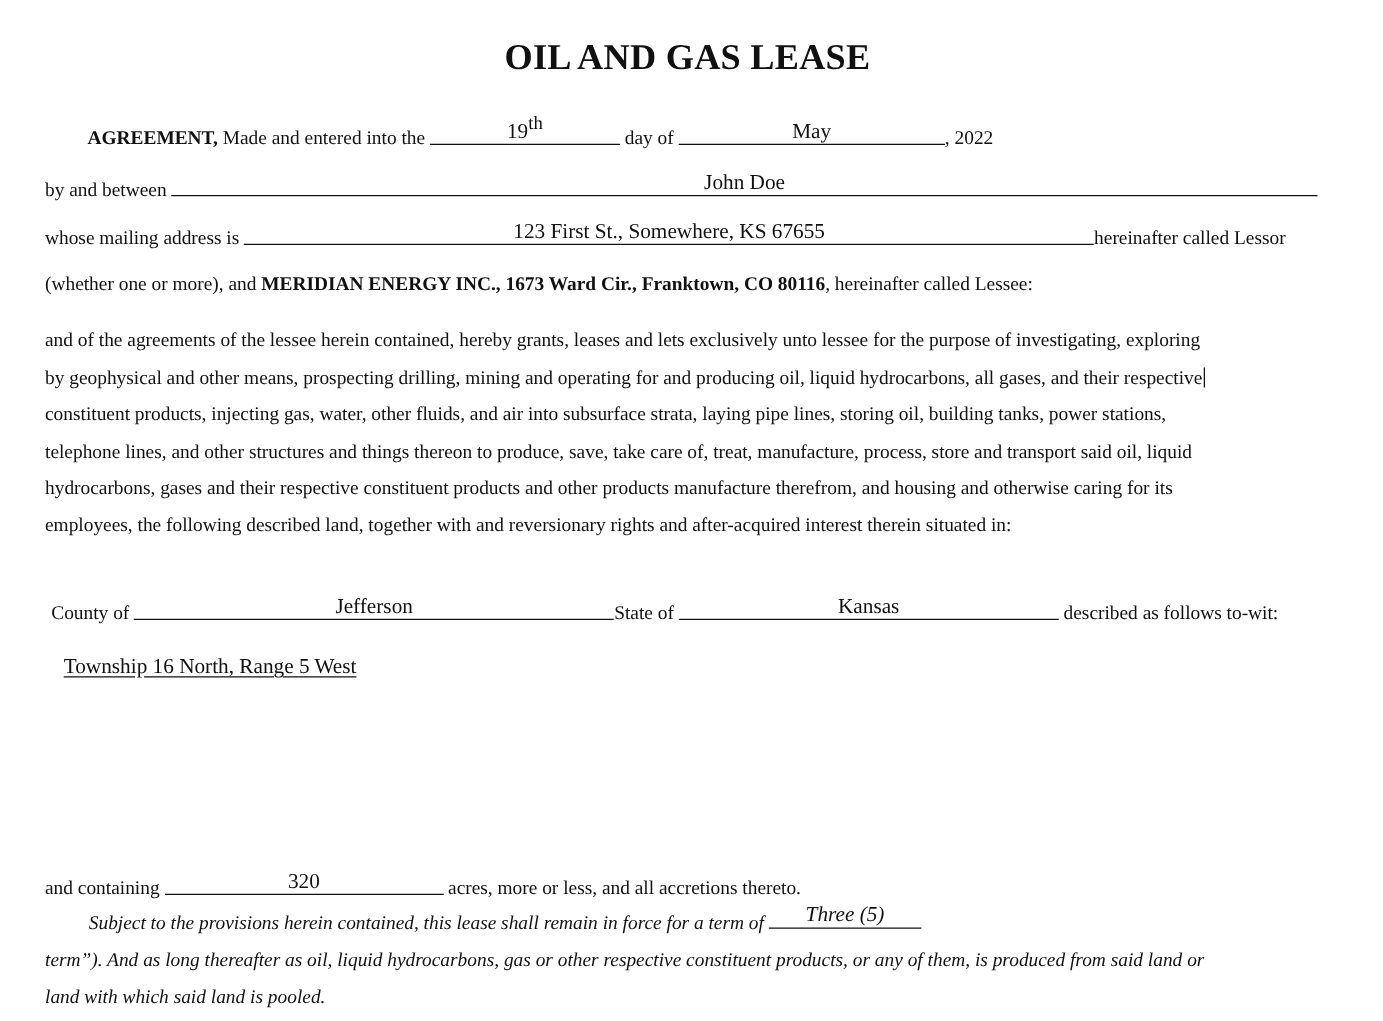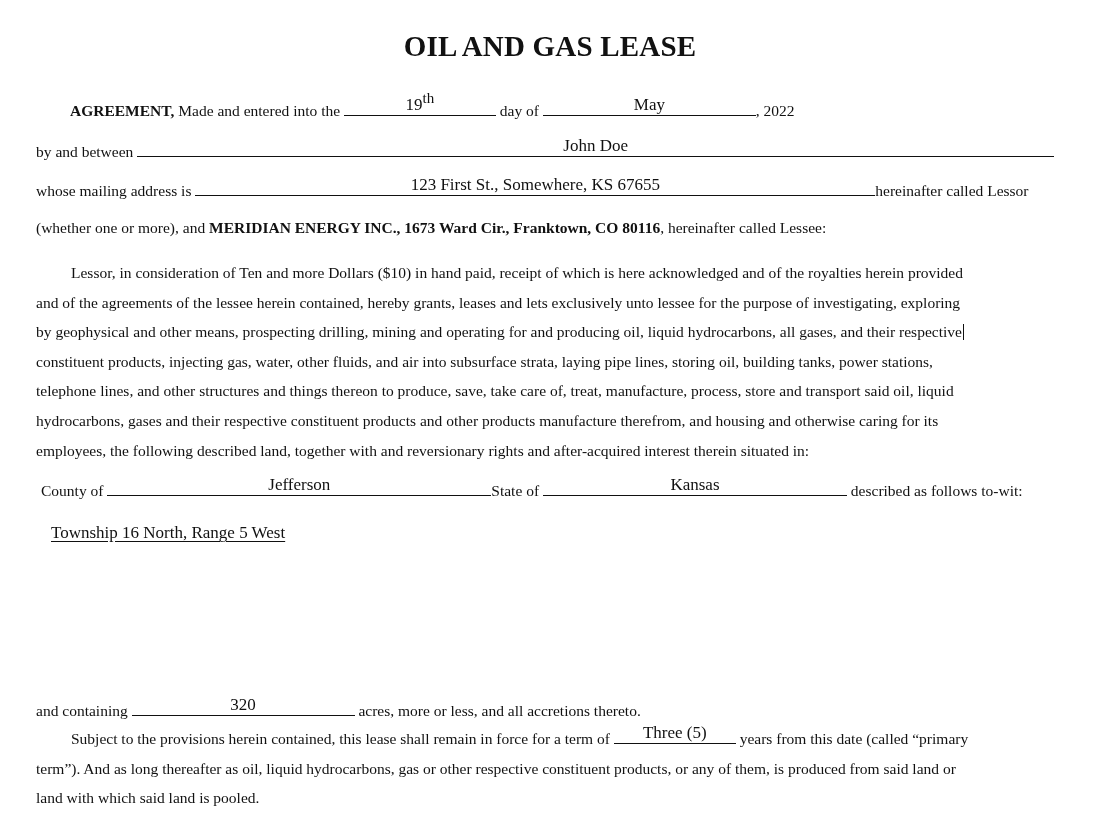--- a/index.html
+++ b/index.html
@@ -78,38 +78,37 @@
 
 <div class="line" style="top:179px;">
   <span>whose mailing address is </span><span class="blank" style="width:680px;"><span class="fill">123 First St., Somewhere, KS 67655</span></span><span>hereinafter called Lessor</span>
 </div>
 
 <div class="line" style="top:219px;">
   <span>(whether one or more), and </span><span class="bold">MERIDIAN ENERGY INC., 1673 Ward Cir., Franktown, CO 80116</span><span>, hereinafter called Lessee:</span>
 </div>
 
 <div class="para" style="top:258px;">
-  <div class="row indent">Lessor, in consideration of Ten and more Dollars ($10) in hand paid, receipt of which is here acknowledged and of the royalties herein provided</div>
   <div class="row">and of the agreements of the lessee herein contained, hereby grants, leases and lets exclusively unto lessee for the purpose of investigating, exploring</div>
   <div class="row"><span>by geophysical and other means, prospecting drilling, mining and operating for and producing oil, liquid hydrocarbons, all gases, and their respective</span><span class="caret"></span></div>
   <div class="row">constituent products, injecting gas, water, other fluids, and air into subsurface strata, laying pipe lines, storing oil, building tanks, power stations,</div>
   <div class="row">telephone lines, and other structures and things thereon to produce, save, take care of, treat, manufacture, process, store and transport said oil, liquid</div>
   <div class="row">hydrocarbons, gases and their respective constituent products and other products manufacture therefrom, and housing and otherwise caring for its</div>
   <div class="row">employees, the following described land, together with and reversionary rights and after-acquired interest therein situated in:</div>
 </div>
 
 <div class="line" style="top:479px; left:41px;">
   <span>County of </span><span class="blank" style="width:384px;"><span class="fill">Jefferson</span></span><span>State of </span><span class="blank" style="width:304px;"><span class="fill">Kansas</span></span><span> described as follows to-wit:</span>
 </div>
 
 <div class="legal" style="top:521px;">
   <div class="u">Township 16 North, Range 5 West</div>
 </div>
 
 <div class="line" style="top:699px;">
   <span>and containing </span><span class="blank" style="width:223px;"><span class="fill">320</span></span><span> acres, more or less, and all accretions thereto.</span>
 </div>
 
-<div class="para" style="top:724px;">
-  <div class="row indent"><span>Subject to the provisions herein contained, this lease shall remain in force for a term of </span><span class="blank" style="width:122px;"><span class="fill">Three (5)</span></span><span> years from this date (called “primary</span></div>
+<div class="para" style="top:724px;font-style:italic;">
+  <div class="row indent"><span>Subject to the provisions herein contained, this lease shall remain in force for a term of </span><span class="blank" style="width:122px;"><span class="fill">Three (5)</span></span></div>
   <div class="row">term”). And as long thereafter as oil, liquid hydrocarbons, gas or other respective constituent products, or any of them, is produced from said land or</div>
   <div class="row">land with which said land is pooled.</div>
 </div>
 
 </body></html>

